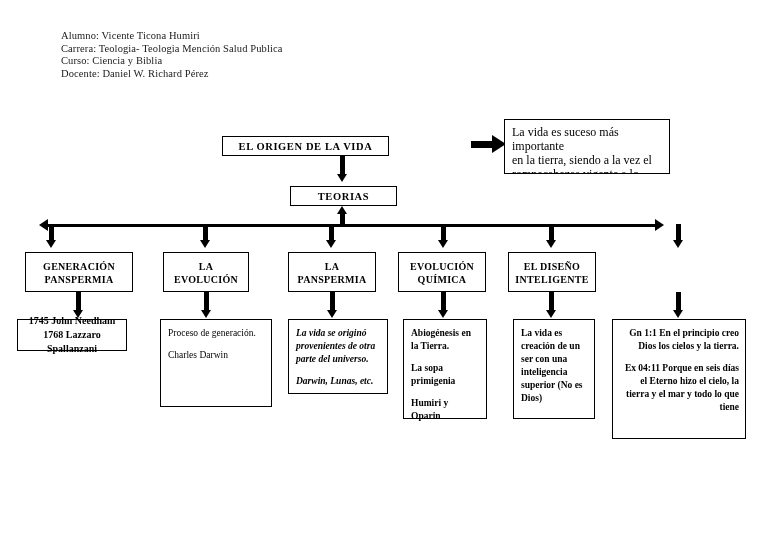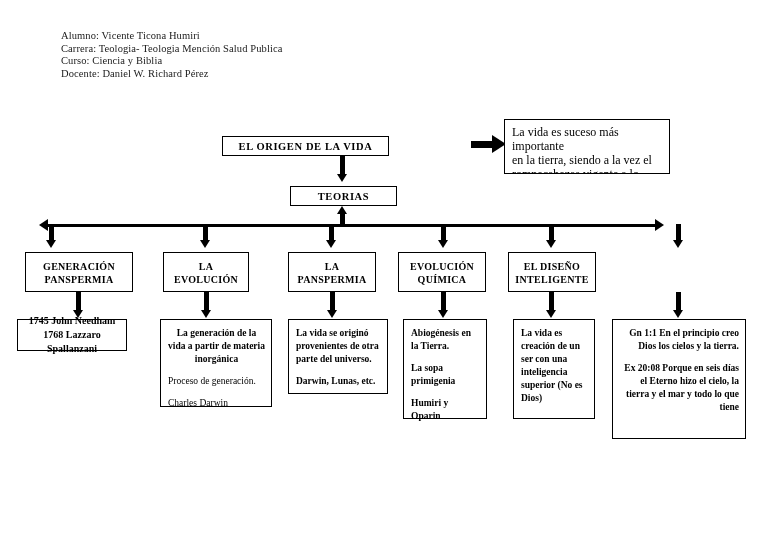--- a/index.html
+++ b/index.html
@@ -243,35 +243,34 @@
   <div class="box cat-box" style="left:163px; top:252px; width:86px; height:40px;">
     <span>
       <span>LA</span><br>
       <span>EVOLUCIÓN</span>
     </span>
   </div>
   <div class="vline" style="left:204px; top:292px; width:5px; height:20px;"></div>
   <div class="arrow-down" style="left:201px; top:310px;"></div>
 
   <div class="box detail-box" style="left:160px; top:319px; width:112px; height:88px;">
-    <p class="b center">La generación de la vida a partir de materia inorgánica</p>
     <p>Proceso de generación.</p>
     <p>Charles Darwin</p>
   </div>
 
   <div class="box cat-box" style="left:288px; top:252px; width:88px; height:40px;">
     <span>
       <span>LA</span><br>
       <span>PANSPERMIA</span>
     </span>
   </div>
   <div class="vline" style="left:330px; top:292px; width:5px; height:20px;"></div>
   <div class="arrow-down" style="left:327px; top:310px;"></div>
 
-  <div class="box detail-box" style="left:288px; top:319px; width:100px; height:75px;">
+  <div class="box detail-box" style="left:288px; top:319px; width:100px; height:75px;font-style:italic;">
     <p class="b">La vida se originó provenientes de otra parte del universo.</p>
     <p class="b">Darwin, Lunas, etc.</p>
   </div>
 
   <div class="box cat-box" style="left:398px; top:252px; width:88px; height:40px;">
     <span>
       <span>EVOLUCIÓN</span><br>
       <span>QUÍMICA</span>
     </span>
   </div>
@@ -295,16 +294,16 @@
 
   <div class="box detail-box" style="left:513px; top:319px; width:82px; height:100px;">
     <p class="b">La vida es creación de un ser con una inteligencia superior (No es Dios)</p>
   </div>
 
   <div class="vline" style="left:676px; top:292px; width:5px; height:20px;"></div>
   <div class="arrow-down" style="left:673px; top:310px;"></div>
 
   <div class="box detail-box" style="left:612px; top:319px; width:134px; height:120px;text-align:right;">
     <p class="b">Gn 1:1 En el principio creo Dios los cielos y la tierra.</p>
-    <p class="b">Ex 20:08 Porque en seis días el Eterno hizo el cielo, la tierra y el mar y todo lo que tiene</p>
+    <p class="b">Ex 04:11 Porque en seis días el Eterno hizo el cielo, la tierra y el mar y todo lo que tiene</p>
   </div>
 
 </div>
 
 </body></html>

